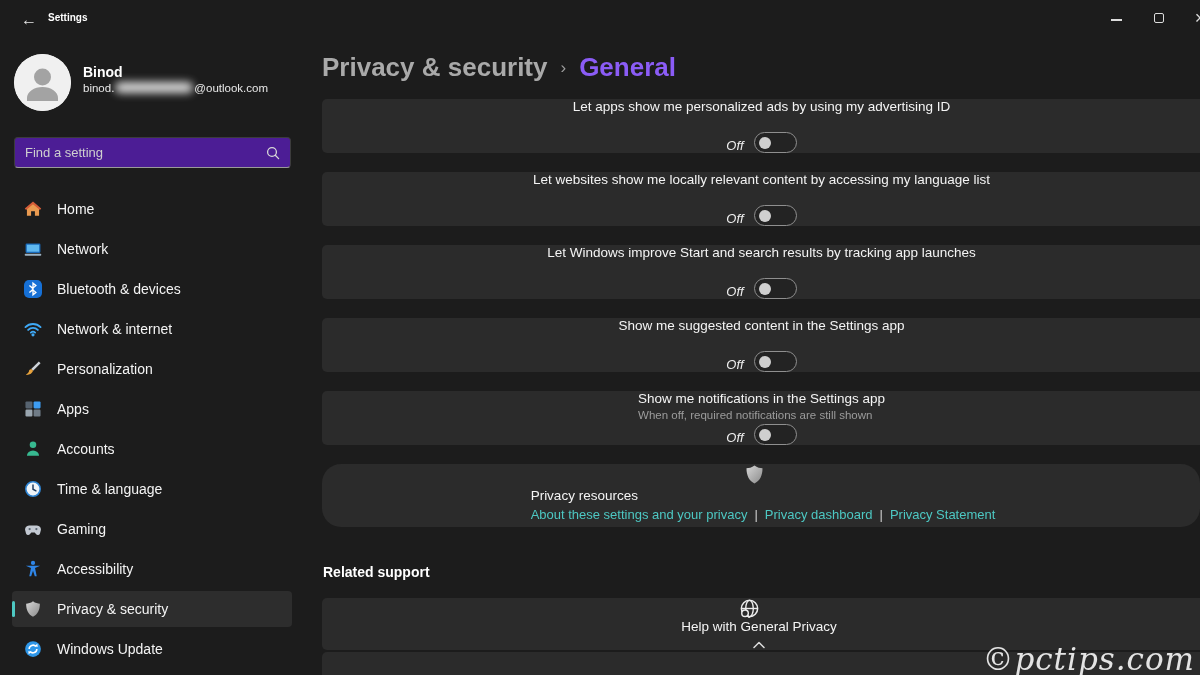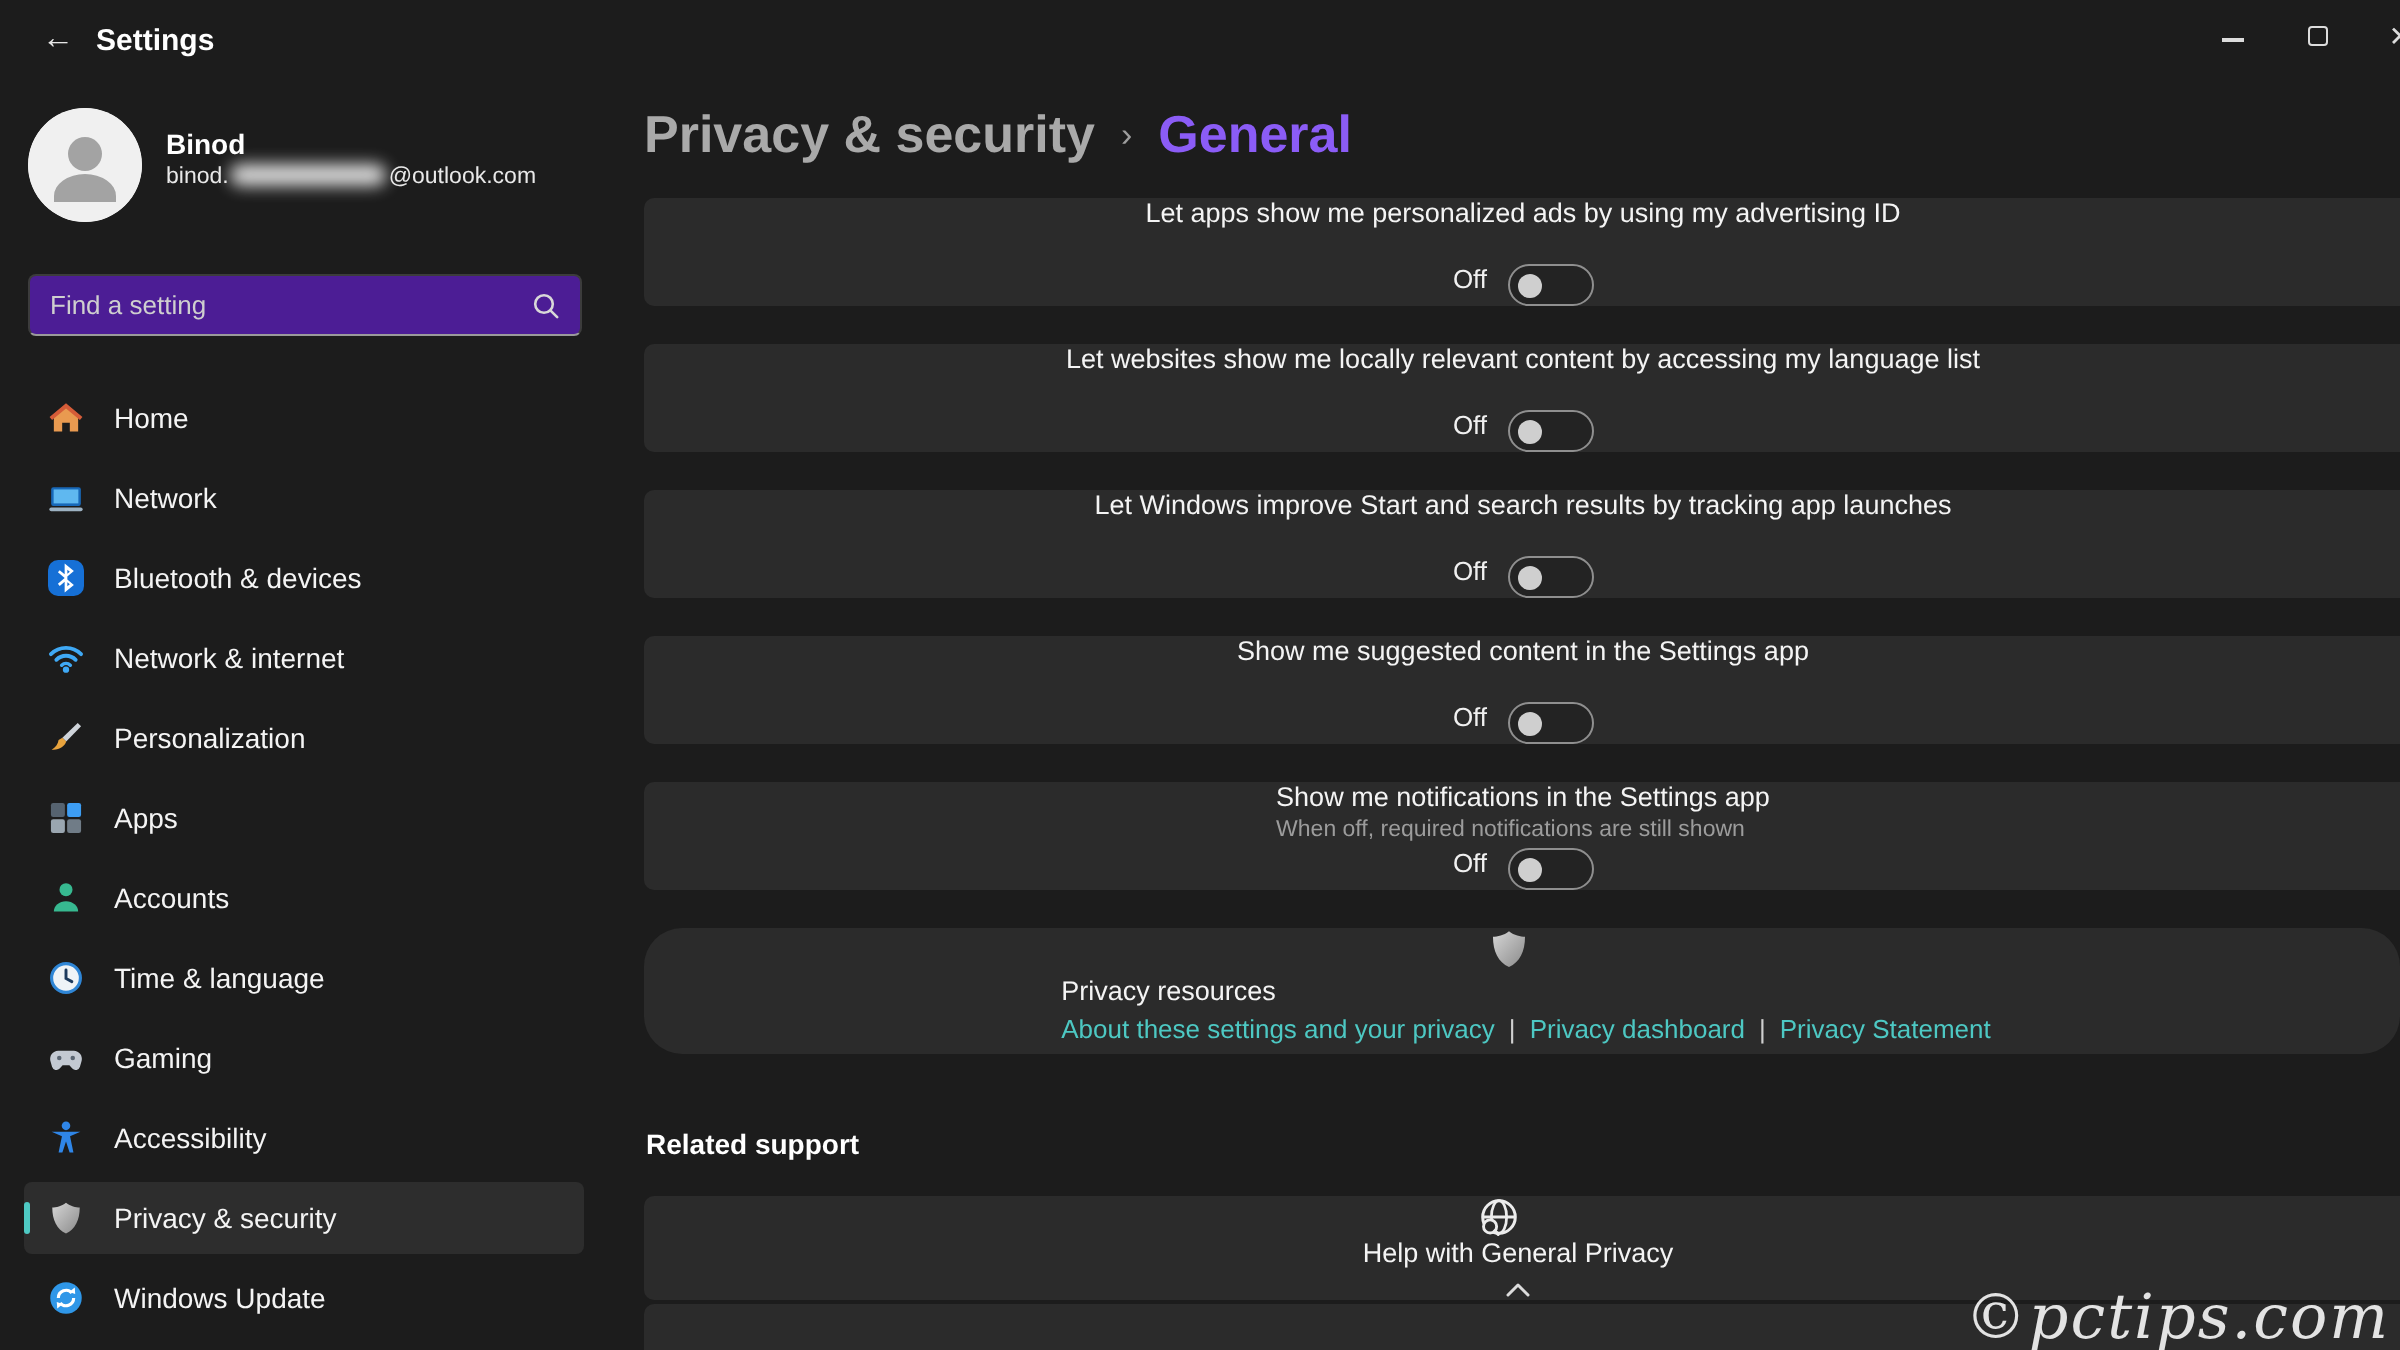--- a/index.html
+++ b/index.html
@@ -9,21 +9,21 @@
     background:#1c1c1c; color:#f2f2f2;
     font-family:"Liberation Sans", sans-serif;
     -webkit-font-smoothing:antialiased;
   }
   svg { display:block; }
 
   
   .titlebar { position:absolute; top:0; left:0; right:0; height:40px; }
   .back-btn { position:absolute; left:16px; top:8px; width:26px; height:24px;
     font-size:16px; color:#e6e6e6; display:flex; align-items:center; justify-content:center; cursor:pointer; }
-  .app-title { position:absolute; left:48px; top:12px; font-size:15px; font-weight:700; color:#ffffff; }
+  .app-title { position:absolute; left:48px; top:12px; font-size:10px; font-weight:700; color:#ffffff; }
   .win-min { position:absolute; right:78px; top:19px; width:11px; height:1.5px; background:#dcdcdc; }
   .win-max { position:absolute; right:36px; top:13px; width:10px; height:10px; border:1.2px solid #dcdcdc; border-radius:2px; }
   .win-close { position:absolute; right:-6px; top:10px; font-size:14px; color:#dcdcdc; }
 
   
   .sidebar { position:absolute; left:0; top:40px; width:300px; bottom:0; }
   .avatar { position:absolute; left:14px; top:14px; width:57px; height:57px; border-radius:50%;
     background:#f2f2f2; overflow:hidden; }
   .profile-name { position:absolute; left:83px; top:24px; font-size:14px; font-weight:700; color:#fff; }
   .profile-email { position:absolute; left:83px; top:42px; font-size:11.5px; color:#e8e8e8; white-space:nowrap;text-align:center; }
@@ -52,21 +52,21 @@
   .crumb-parent { font-size:26px; font-weight:600; color:#a9a9a9; cursor:pointer; }
   .crumb-sep { font-size:17px; color:#9d9d9d; margin:0 13px; position:relative; top:-3px; }
   .crumb-current { font-size:26px; font-weight:700; color:#8b5cf6; }
 
   .rows { position:absolute; left:0; right:0; top:59px; display:flex; flex-direction:column; }
   .card { background:#2b2b2b; border-radius:5px 0 0 5px;flex-direction:column; }
   .row { height:54px; margin-bottom:19px; display:flex; align-items:center; padding:0 17px 0 18px; }
   .row-text { flex:1; }
   .row-label { font-size:13.5px; color:#f4f4f4; }
   .row-sub { font-size:11.5px; color:#9c9c9c; margin-top:3px; }
-  .row-right { display:flex; align-items:flex-start; flex:none; }
+  .row-right { display:flex; align-items:flex-end; flex:none;font-style:italic; }
   .off-label { font-size:13px; color:#f0f0f0; margin-right:10px; }
   .toggle { width:43px; height:21px; border:1px solid #8f8f8f; border-radius:11px;
     background:#232323; position:relative; cursor:pointer; flex:none; }
   .toggle .knob { position:absolute; left:4px; top:3.5px; width:12px; height:12px;
     border-radius:50%; background:#cfcfcf; }
 
   .resources { height:63px; margin-bottom:0; display:flex; align-items:center; padding:0 17px 0 21px;border-radius:19px; }
   .res-icon { width:21px; height:24px; margin-right:18px; flex:none; }
   .res-title { font-size:13.5px; color:#f4f4f4; }
   .res-links { font-size:13px; margin-top:4px; }

